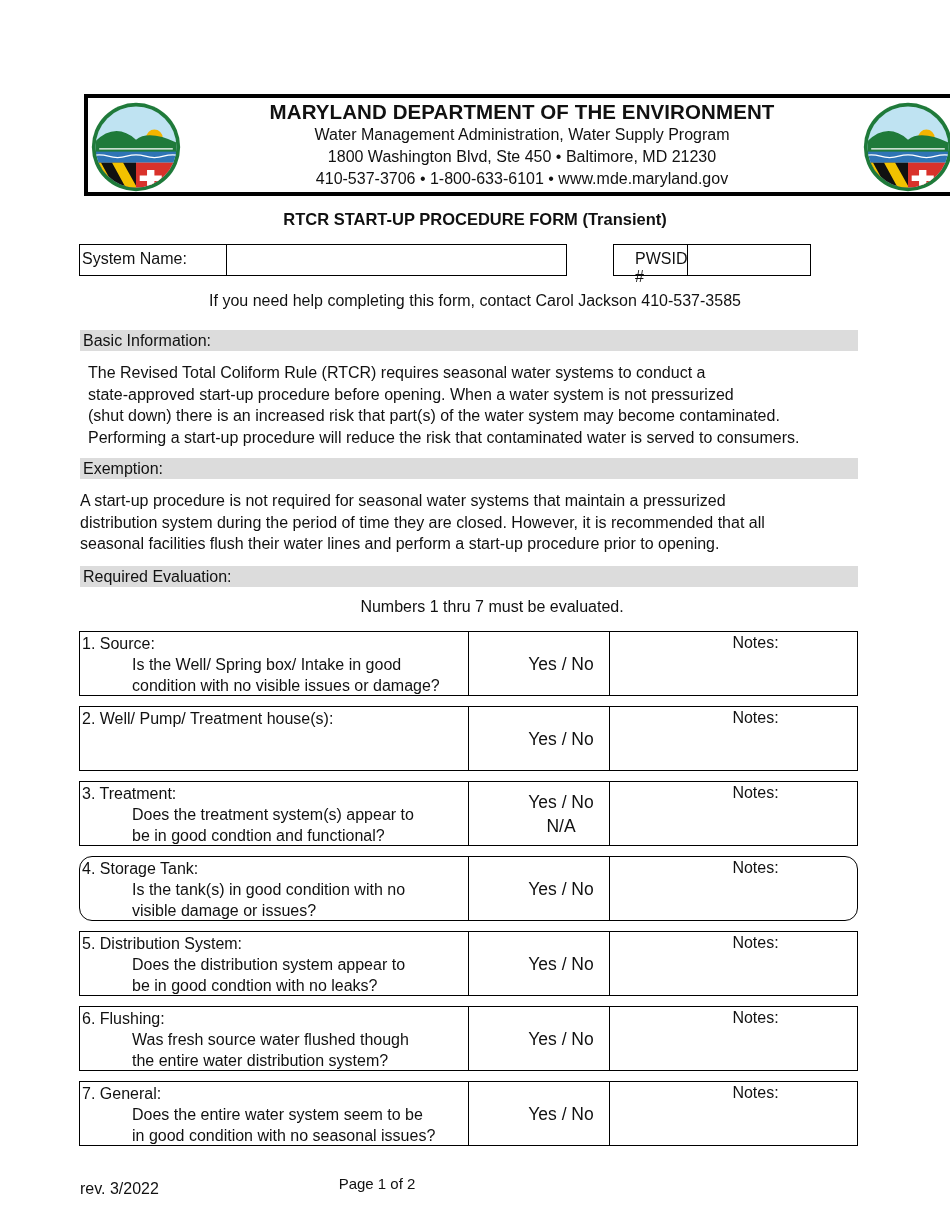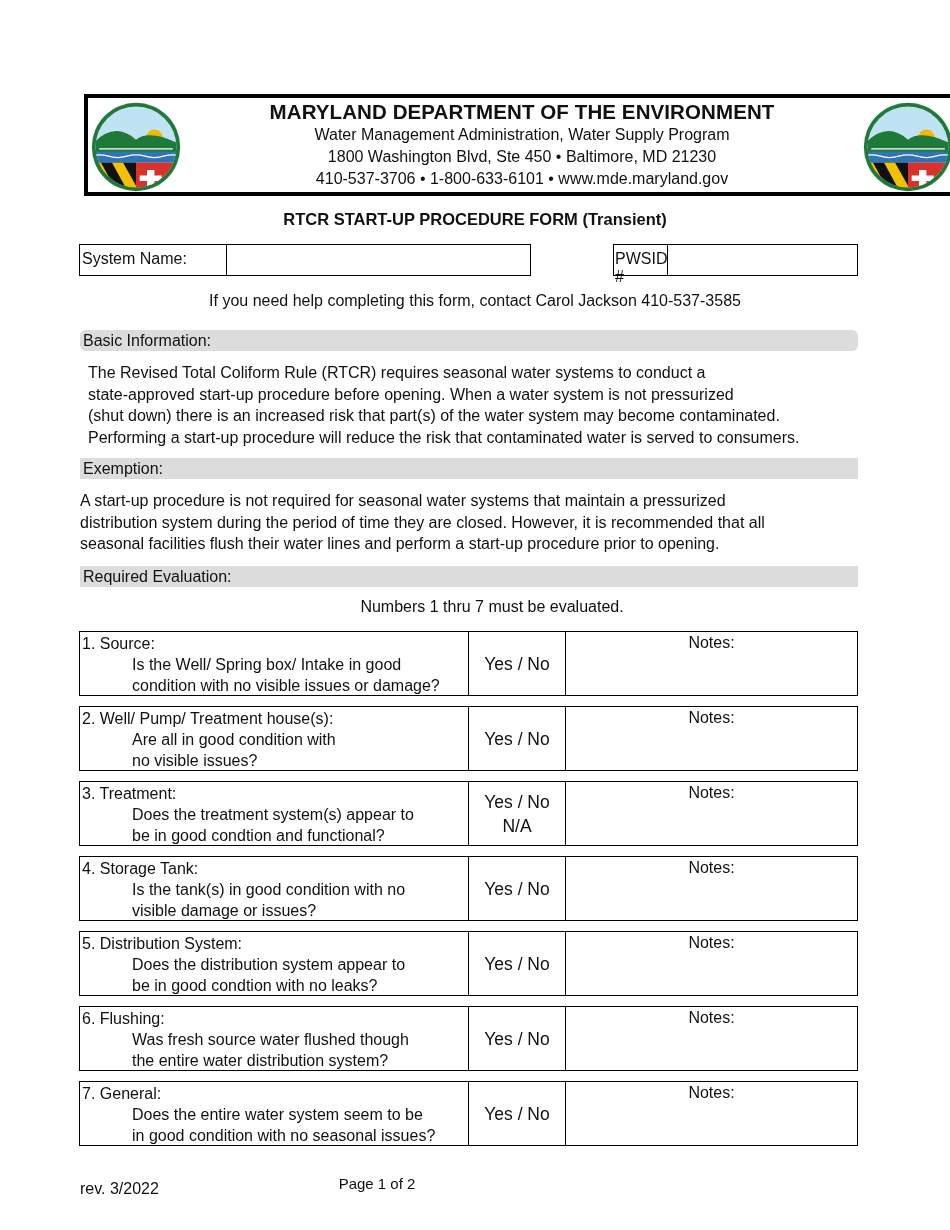--- a/index.html
+++ b/index.html
@@ -34,21 +34,21 @@
     left: 80px; width: 778px; height: 21px; background: #dcdcdc;
     font-size: 16px; line-height: 21px; padding-left: 3px; box-sizing: border-box;
   }
   .para { font-size: 16px; line-height: 21.5px; white-space: pre-line; }
 
   .numnote { left: 0; width: 936px; top: 598px; text-align: center; font-size: 16px; margin-left: 24px; }
 
   
   .evalrow {
     left: 79px; width: 779px; height: 65px; border: 1.5px solid #000; box-sizing: border-box;
-    display: flex; background: #fff;
+    display: flex; background: #fff; gap: 44px;
   }
   .evalrow .q { width: 389px; border-right: 1.5px solid #000; box-sizing: border-box; padding: 1px 0 0 2px; font-size: 16px; line-height: 21px; }
   .evalrow .q .sub { padding-left: 50px; white-space: pre-line; }
   .evalrow .yn {
     width: 97px; border-right: 1.5px solid #000; box-sizing: border-box;
     display: flex; align-items: center; justify-content: center; text-align: center;
     font-size: 17.5px; line-height: 24px; white-space: pre-line; cursor: pointer;
   }
   .evalrow .notes { flex: 1; position: relative; }
   .evalrow .notes .nlabel { position: absolute; top: 2px; left: 0; right: 0; text-align: center; font-size: 16px; }
@@ -107,32 +107,32 @@
       <rect x="0" y="67" width="50" height="33" fill="#111"></rect>
       <path d="M0 67 L12 67 L30 100 L18 100 Z M24 67 L36 67 L50 92 L50 100 L42 100 Z" fill="#f2c200"></path>
       <rect x="50" y="67" width="50" height="33" fill="#d9322b"></rect>
       <path d="M62 75 h8 v6 h8 v6 h-8 v8 h-8 v-8 h-8 v-6 h8 z" fill="#fff"></path>
     </g>
   </svg>
 </div>
 
 <div class="abs form-title">RTCR START-UP PROCEDURE FORM (Transient)</div>
 
-<div class="abs fieldbox" style="left:79px; top:244px; width:452px;">
+<div class="abs fieldbox" style="left:79px; top:244px; width:488px;">
   <div class="lbl" style="width:147px;">System Name:</div>
   <input class="val" type="text" value="" style="">
 </div>
-<div class="abs fieldbox" style="left:613px; top:244px; width:245px;">
+<div class="abs fieldbox" style="left:613px; top:244px; width:198px;padding-left:20px;">
   <div class="lbl" style="width:98px; padding-left:1px;">PWSID #</div>
   <input class="val" type="text" value="" style="">
 </div>
 
 <div class="abs help">If you need help completing this form, contact Carol Jackson 410-537-3585</div>
 
-<div class="abs band" style="top:330px;border-radius:6px;">Basic Information:</div>
+<div class="abs band" style="top:330px;">Basic Information:</div>
 <div class="abs para" style="left:88px; top:362px;">The Revised Total Coliform Rule (RTCR) requires seasonal water systems to conduct a
 state-approved start-up procedure before opening.  When a water system is not pressurized
 (shut down) there is an increased risk that part(s) of the water system may become contaminated.
 Performing a start-up procedure will reduce the risk that contaminated water is served to consumers.</div>
 
 <div class="abs band" style="top:458px;">Exemption:</div>
 <div class="abs para" style="left:80px; top:490px;">A start-up procedure is not required for seasonal water systems that maintain a pressurized
 distribution system during the period of time they are closed.  However, it is recommended that all
 seasonal facilities flush their water lines and perform a start-up procedure prior to opening.</div>
 
@@ -148,43 +148,41 @@
       </div>
       <div class="yn">Yes / No</div>
       <div class="notes">
         <div class="nlabel">Notes:</div>
         <textarea style=""></textarea>
       </div>
     </div>
     <div class="abs evalrow" style="top: 706px;">
       <div class="q">
         <div>2. Well/ Pump/ Treatment house(s):</div>
-        <div class="sub">Are all in good condition with
-no visible issues?</div>
       </div>
       <div class="yn">Yes / No</div>
       <div class="notes">
         <div class="nlabel">Notes:</div>
         <textarea style=""></textarea>
       </div>
     </div>
     <div class="abs evalrow" style="top: 781px;">
       <div class="q">
         <div>3. Treatment:</div>
         <div class="sub">Does the treatment system(s) appear to
 be in good condtion and functional?</div>
       </div>
       <div class="yn">Yes / No
 N/A</div>
       <div class="notes">
         <div class="nlabel">Notes:</div>
         <textarea style=""></textarea>
       </div>
     </div>
-    <div class="abs evalrow" style="top: 856px;">
+    <div class="abs evalrow" style="top: 856px; border-radius: 13px;">
       <div class="q">
         <div>4. Storage Tank:</div>
         <div class="sub">Is the tank(s) in good condition with no
 visible damage or issues?</div>
       </div>
       <div class="yn">Yes / No</div>
       <div class="notes">
         <div class="nlabel">Notes:</div>
         <textarea style=""></textarea>
       </div>

